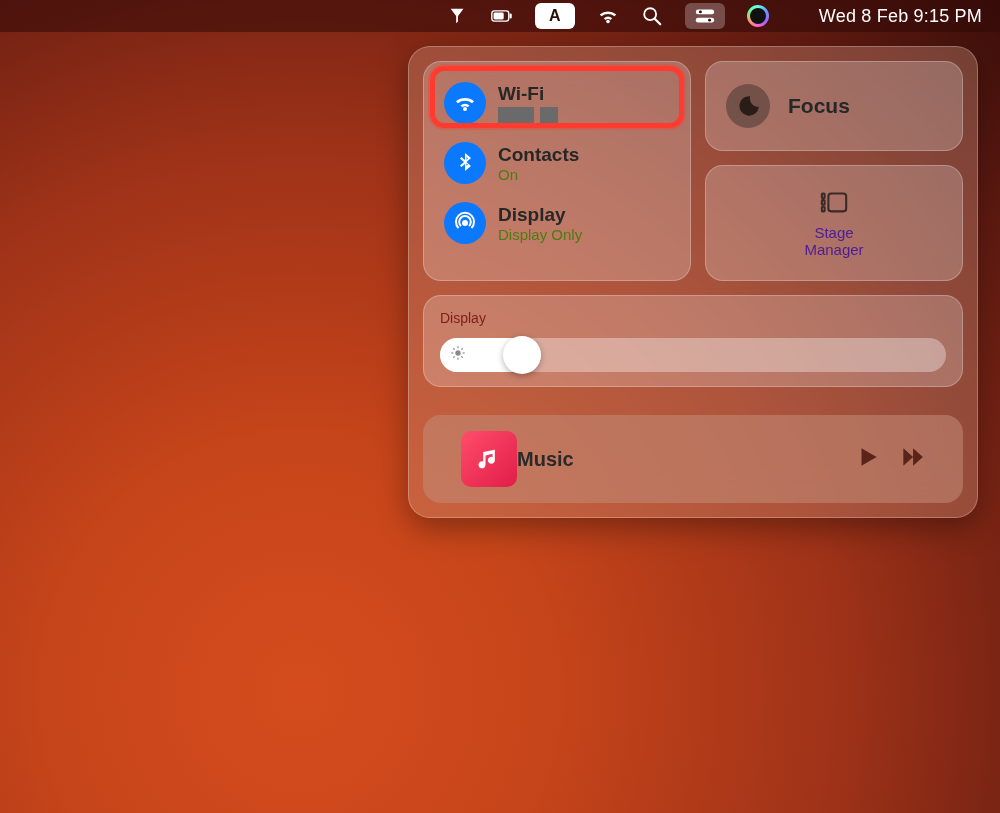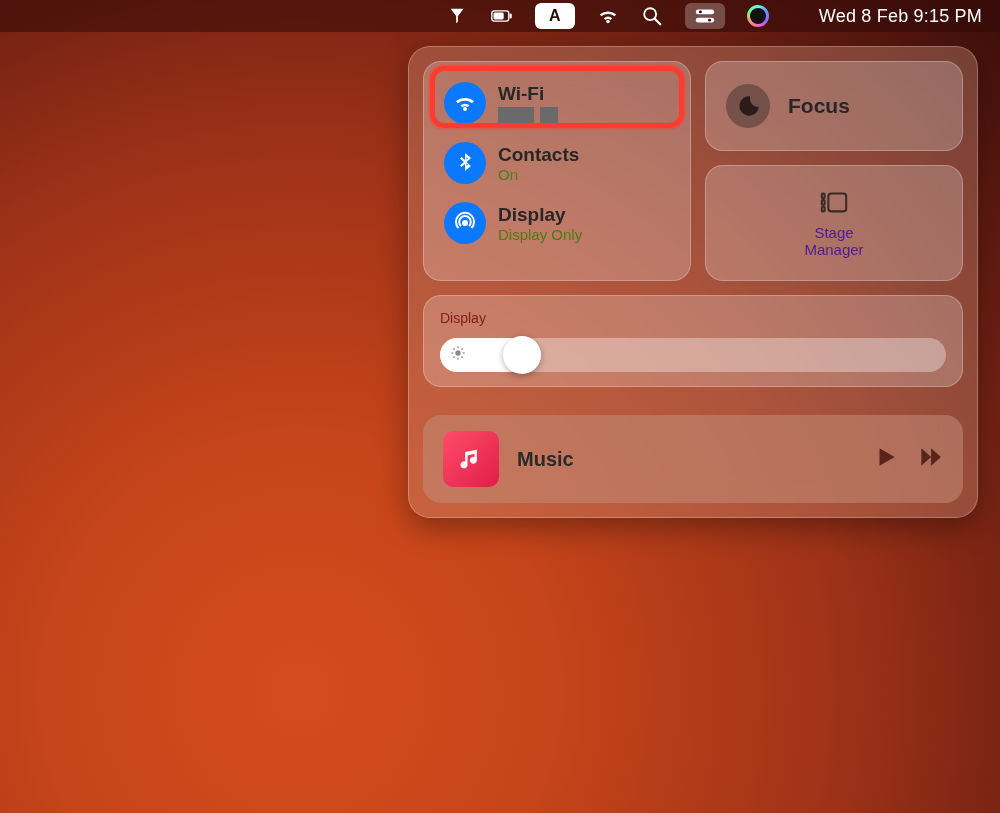--- a/index.html
+++ b/index.html
@@ -71,21 +71,21 @@
   .wide .title { font-size:14px; font-weight:400; color:#7f1d1d; margin-bottom:12px; }
   .slider { position:relative; height:34px; border-radius:17px; background: rgba(255,255,255,0.35); display:flex; align-items:center; }
   .slider .fill { position:absolute; left:0; top:0; bottom:0; border-radius:17px; background:#fff; }
   .slider .knob { position:absolute; top:-2px; width:38px; height:38px; border-radius:50%; background:#fff; box-shadow:0 2px 6px rgba(0,0,0,.3); }
   .slider .lefticon { position:absolute; left:10px; top:50%; transform:translateY(-50%); }
   .slider .lefticon svg { width:16px; height:16px; fill:#8a8a8a; }
   .soundrow { display:flex; align-items:center; gap:12px; }
   .airplay-out { width:40px; height:40px; border-radius:50%; background:rgba(120,80,70,.55); display:flex; align-items:center; justify-content:center; }
   .airplay-out svg { width:22px; height:22px; fill:none; stroke:#6b2f23; stroke-width:2.2; }
 
-  .music { display:flex; align-items:center; gap:18px; background: rgba(195,140,120,.55); border-radius:18px; padding:16px 20px; }
+  .music { display:flex; align-items:center; background: rgba(195,140,120,.55); border-radius:18px; padding:16px 38px; }
   .music .art { width:56px; height:56px; border-radius:10px; background:linear-gradient(135deg,#ff4d6a,#e11d48); display:flex; align-items:center; justify-content:center; }
   .music .art svg { width:28px; height:28px; fill:#fff; }
   .music .mtitle { font-size:20px; font-weight:700; color:#2a2a2a; flex:1; }
   .music .ctrl svg { width:26px; height:26px; fill:#5a241b; }
   .music .ctrls { display:flex; gap:18px; }
 </style>
 </head>
 <body>
 
 <div class="menubar">

